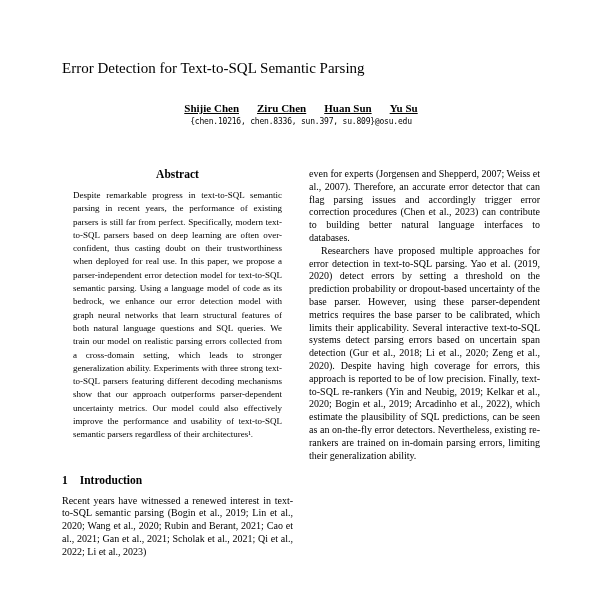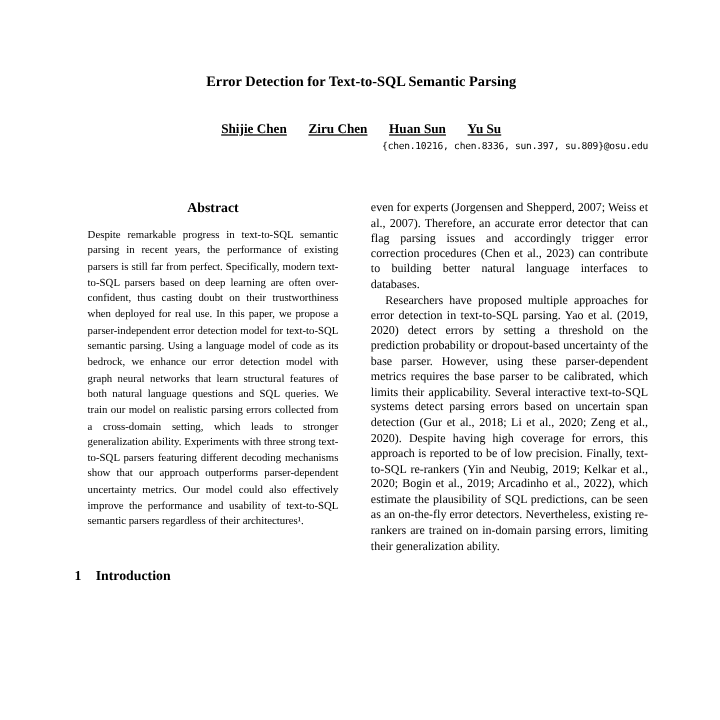--- a/index.html
+++ b/index.html
@@ -12,40 +12,40 @@
     width: 600px;
     height: 600px;
     overflow: hidden;
     background: #ffffff;
     color: #000000;
     font-family: "Liberation Serif", serif;
     box-sizing: border-box;
     padding: 60px 60px 0 62px;
   }
   .title {
-    text-align: center;
-    font-weight: bold;
-    font-size: 12px;
+    text-align: left;
+    font-weight: normal;
+    font-size: 15px;
     line-height: 17px;
   }
   .authors {
     text-align: center;
     margin-top: 25px;
     font-weight: bold;
     font-size: 11px;
     text-decoration: underline;
   }
   .author { margin: 0 9px; }
   .affiliation {
     text-align: center;
     font-size: 11px;
     margin-top: 3px;
   }
   .emails {
-    text-align: right;
+    text-align: center;
     font-family: "DejaVu Sans Mono", monospace;
     font-size: 8px;
     margin-top: 3px;
     letter-spacing: -0.2px;
   }
   .columns {
     display: flex;
     gap: 16px;
     margin-top: 42px;
   }
@@ -96,20 +96,21 @@
   <div class="emails">{chen.10216, chen.8336, sun.397, su.809}@osu.edu</div>
 
   <div class="columns">
 
     <div class="col">
       <div class="abs-heading">Abstract</div>
       <p class="abs-text">Despite remarkable progress in text-to-SQL semantic parsing in recent years, the performance of existing parsers is still far from perfect. Specifically, modern text-to-SQL parsers based on deep learning are often over-confident, thus casting doubt on their trustworthiness when deployed for real use. In this paper, we propose a parser-independent error detection model for text-to-SQL semantic parsing. Using a language model of code as its bedrock, we enhance our error detection model with graph neural networks that learn structural features of both natural language questions and SQL queries. We train our model on realistic parsing errors collected from a cross-domain setting, which leads to stronger generalization ability. Experiments with three strong text-to-SQL parsers featuring different decoding mechanisms show that our approach outperforms parser-dependent uncertainty metrics. Our model could also effectively improve the performance and usability of text-to-SQL semantic parsers regardless of their architectures¹.</p>
       <div class="sec-heading">
         <span class="sec-num">1</span><span class="sec-title">Introduction</span>
       </div>
+      <p class="body-text">Recent years have witnessed a renewed interest in text-to-SQL semantic parsing (Bogin et al., 2019; Lin et al., 2020; Wang et al., 2020; Rubin and Berant, 2021; Cao et al., 2021; Gan et al., 2021; Scholak et al., 2021; Qi et al., 2022; Li et al., 2023)</p>
     </div>
 
     <div class="col">
       <p class="body-text">even for experts (Jorgensen and Shepperd, 2007; Weiss et al., 2007). Therefore, an accurate error detector that can flag parsing issues and accordingly trigger error correction procedures (Chen et al., 2023) can contribute to building better natural language interfaces to databases.</p>
       <p class="body-text indent">Researchers have proposed multiple approaches for error detection in text-to-SQL parsing. Yao et al. (2019, 2020) detect errors by setting a threshold on the prediction probability or dropout-based uncertainty of the base parser. However, using these parser-dependent metrics requires the base parser to be calibrated, which limits their applicability. Several interactive text-to-SQL systems detect parsing errors based on uncertain span detection (Gur et al., 2018; Li et al., 2020; Zeng et al., 2020). Despite having high coverage for errors, this approach is reported to be of low precision. Finally, text-to-SQL re-rankers (Yin and Neubig, 2019; Kelkar et al., 2020; Bogin et al., 2019; Arcadinho et al., 2022), which estimate the plausibility of SQL predictions, can be seen as an on-the-fly error detectors. Nevertheless, existing re-rankers are trained on in-domain parsing errors, limiting their generalization ability.</p>
     </div>
 
   </div>
 
 </div>

